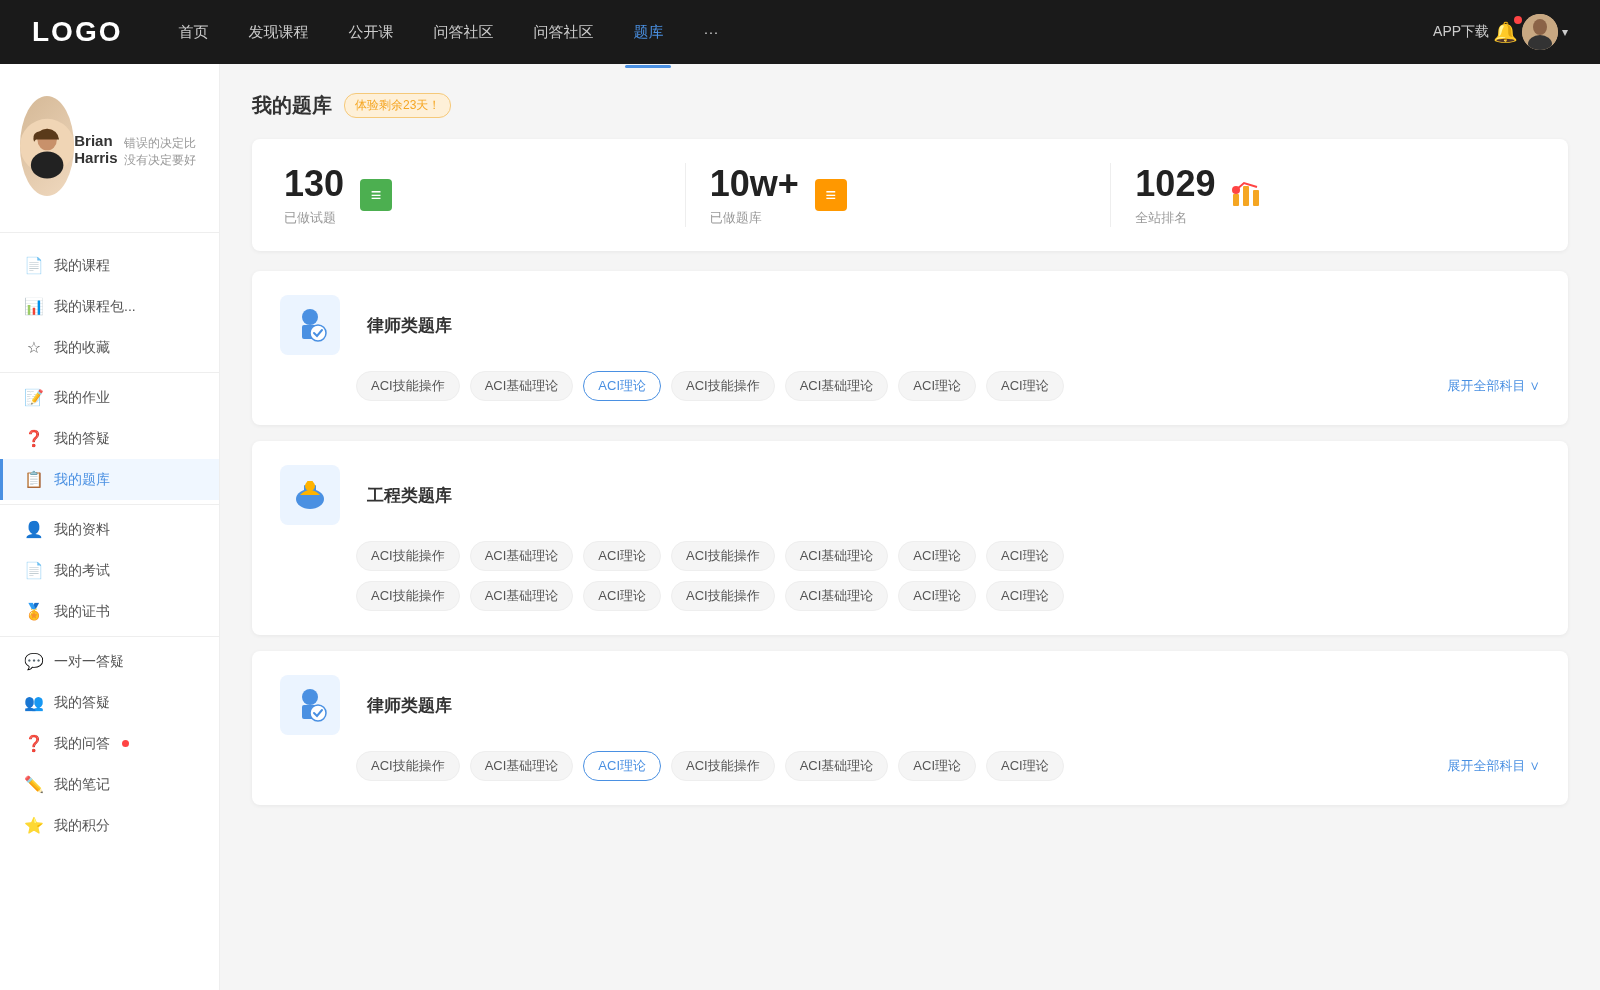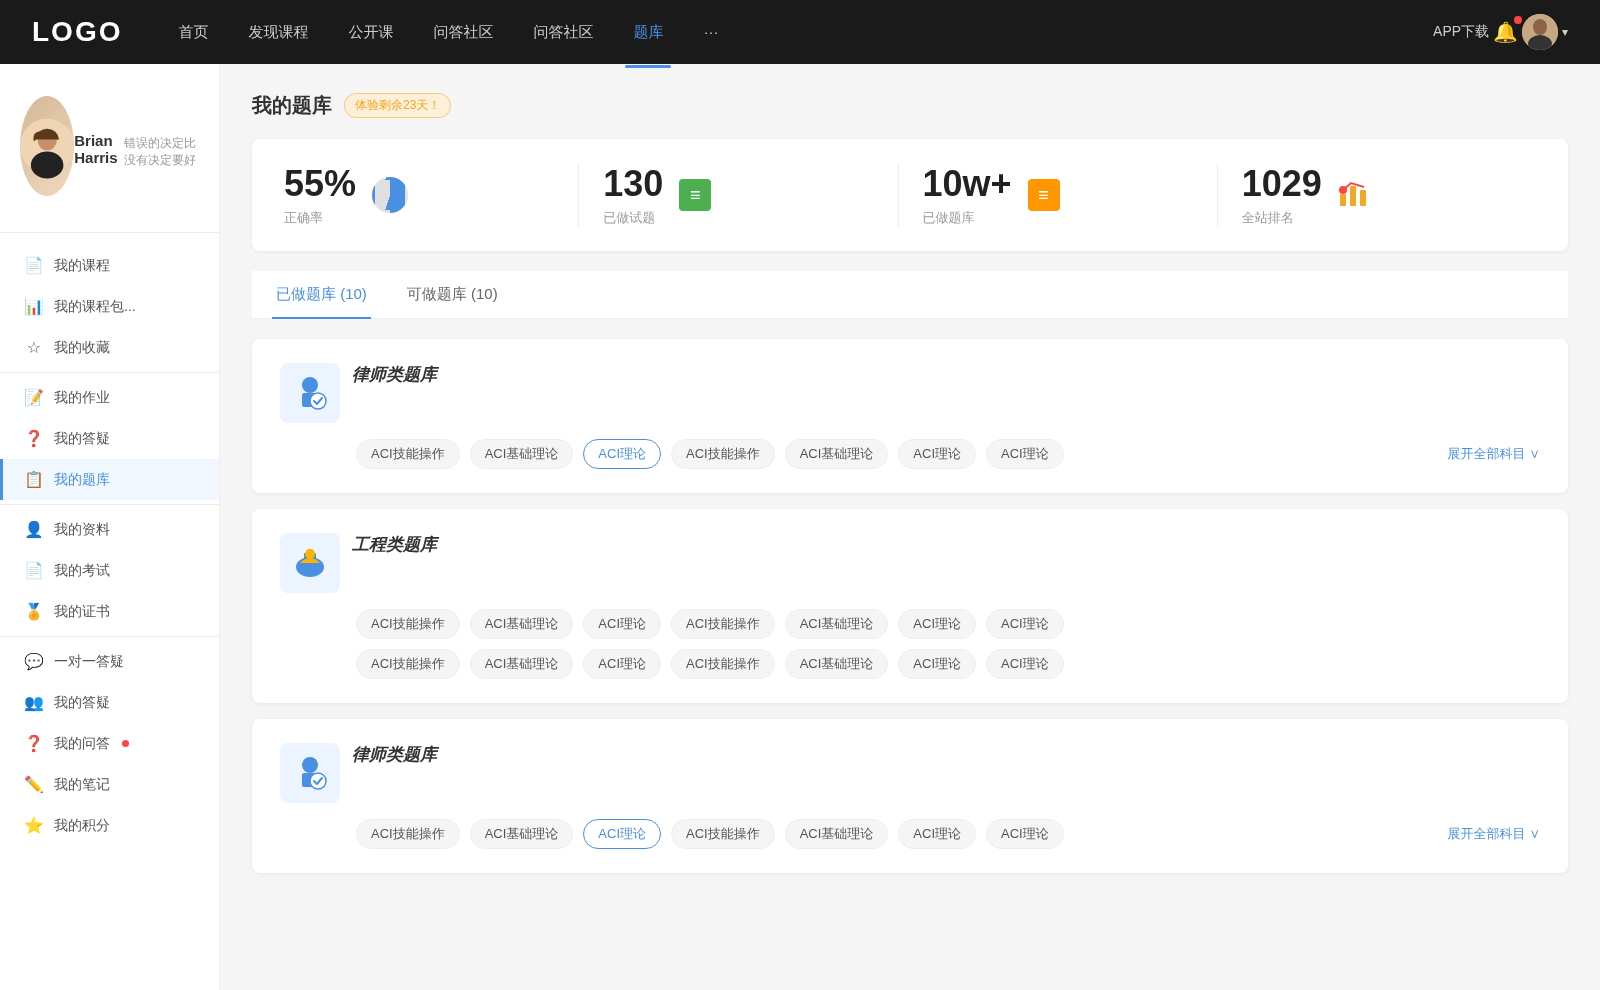--- a/index.html
+++ b/index.html
@@ -199,24 +199,23 @@
     
     .bank-card {
       background: #fff;
       border-radius: 8px;
       margin-bottom: 16px;
       padding: 24px 28px;
       box-shadow: 0 1px 4px rgba(0,0,0,0.06);
     }
     .bank-card-header {
       display: flex;
-      align-items: flex-start;
-      gap: 12px;
+      align-items: center;
+      gap: 27px;
       margin-bottom: 16px;
-      font-style: italic;
     }
     .bank-icon {
       width: 60px; height: 60px;
       background: #EBF4FF;
       border-radius: 8px;
       display: flex; align-items: center; justify-content: center;
       flex-shrink: 0;
     }
     .bank-title { font-size: 17px; font-weight: 600; color: #333; }
     .tags-row {
@@ -405,27 +404,20 @@
   <main class="main-content">
 
     <div class="page-header">
       <span class="page-title">我的题库</span>
       <span class="trial-badge">体验剩余23天！</span>
     </div>
 
     <div class="stats-panel">
       <div class="stat-item">
         <div>
-          <div class="stat-number">55%</div>
-          <div class="stat-label">正确率</div>
-        </div>
-        <div class="pie-icon"></div>
-      </div>
-      <div class="stat-item">
-        <div>
           <div class="stat-number">130</div>
           <div class="stat-label">已做试题</div>
         </div>
         <div class="note-icon-wrap">≡</div>
       </div>
       <div class="stat-item">
         <div>
           <div class="stat-number">10w+</div>
           <div class="stat-label">已做题库</div>
         </div>
@@ -441,24 +433,20 @@
             <rect x="2" y="18" width="6" height="12" fill="#f5a623" rx="1"></rect>
             <rect x="12" y="10" width="6" height="20" fill="#f5a623" rx="1"></rect>
             <rect x="22" y="14" width="6" height="16" fill="#f5a623" rx="1"></rect>
             <circle cx="5" cy="14" r="4" fill="#f44"></circle>
             <polyline points="5,14 13,7 26,11" stroke="#f44" stroke-width="2" fill="none"></polyline>
           </svg>
         </div>
       </div>
     </div>
 
-    <div class="tabs-row">
-      <span class="tab-item active">已做题库 (10)</span>
-      <span class="tab-item">可做题库 (10)</span>
-    </div>
 
     <div class="bank-card">
       <div class="bank-card-header">
         <div class="bank-icon">
           <svg width="40" height="40" viewBox="0 0 40 40">
             <circle cx="20" cy="12" r="8" fill="#4A90E2"></circle>
             <rect x="12" y="20" width="16" height="14" rx="2" fill="#4A90E2"></rect>
             <circle cx="28" cy="28" r="8" fill="#fff" stroke="#4A90E2" stroke-width="1.5"></circle>
             <polyline points="24,28 27,31 32,25" stroke="#4A90E2" stroke-width="2" fill="none" stroke-linecap="round"></polyline>
           </svg>

